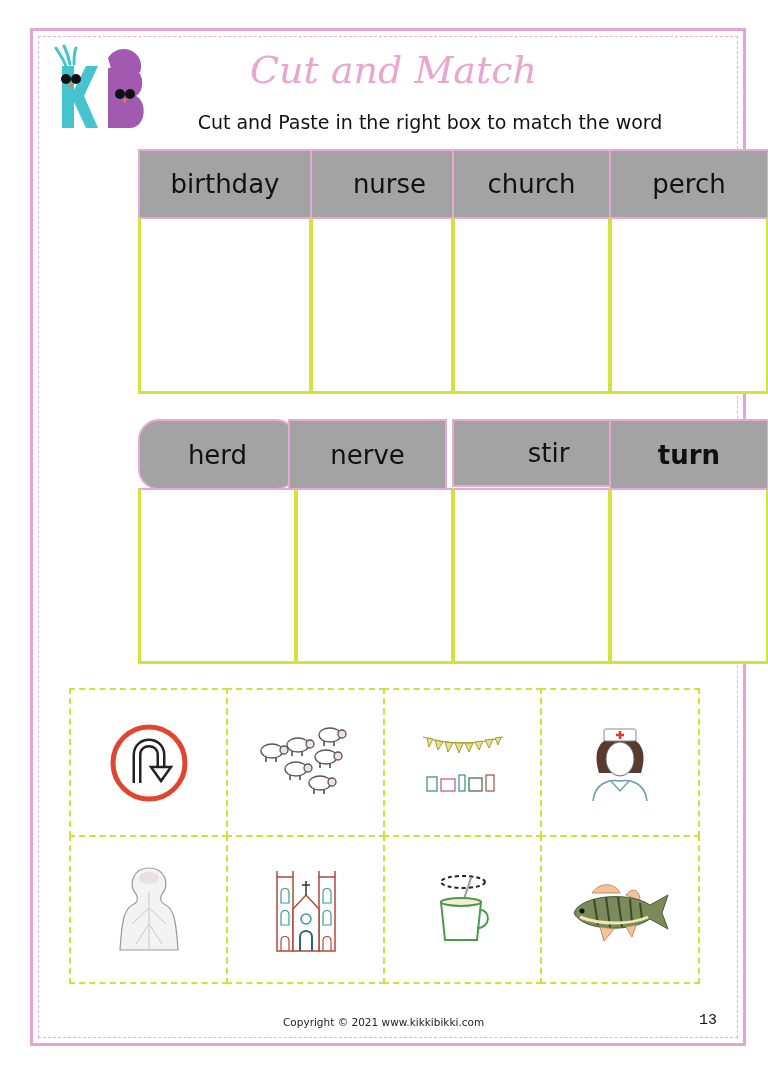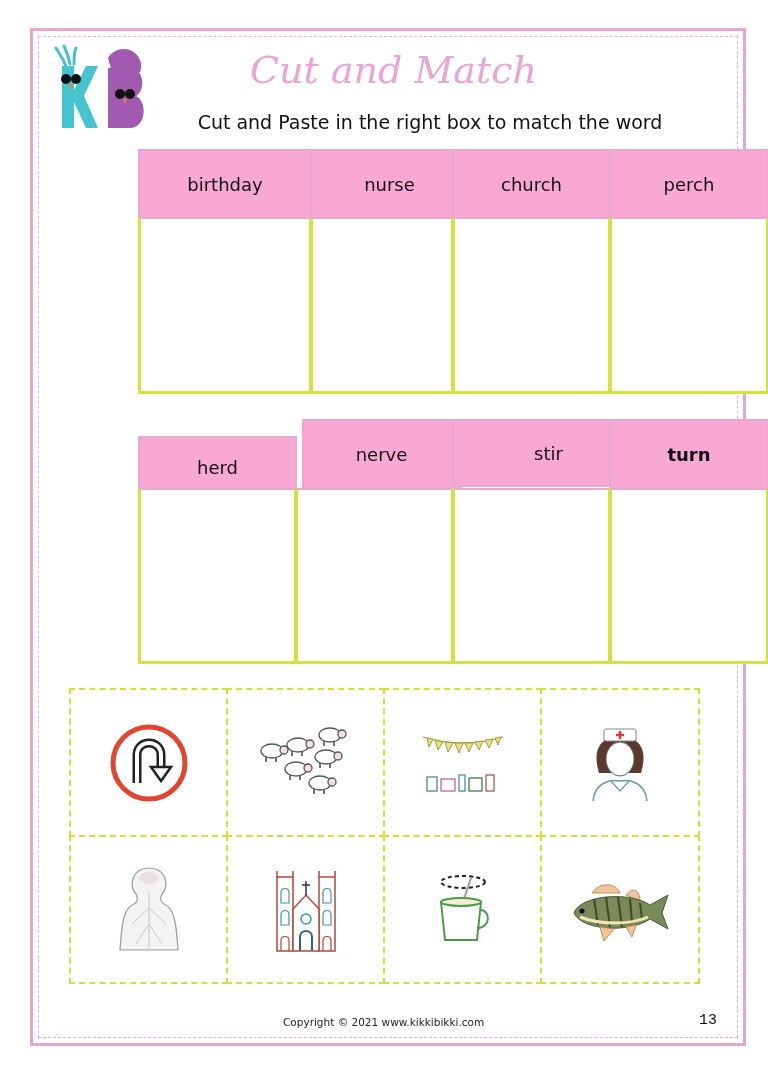--- a/index.html
+++ b/index.html
@@ -24,23 +24,23 @@
   }
   .subtitle {
     position: absolute; left: 160px; top: 111px; width: 540px; text-align: center;
     font-family: "DejaVu Sans", sans-serif; font-size: 19px; color: #111;
   }
 
   .match-table {
     position: absolute; left: 69px; width: 631px; border-collapse: collapse;
   }
   .match-table .hdr-cell {
-    position: absolute; border: 2px solid #e5a9d4; background: #f9a8d4;
+    position: absolute; border: 2px solid #e5a9d4; background: #a3a3a3;
     display: flex; align-items: center; justify-content: center;
-    font-size: 18px; color: #111;
+    font-size: 26px; color: #111;
   }
   .match-table .body-cell {
     position: absolute; border: 3px solid #d4e23e; border-top: 2px solid #e5a9d4; background: #fff;
   }
 
   .cut-grid { position: absolute; left: 69px; top: 688px; width: 631px; height: 296px; }
   .cut-cell {
     position: absolute; border: 2.5px dashed #cde33a;
     display: flex; align-items: center; justify-content: center;
   }
@@ -90,22 +90,22 @@
     <div class="hdr-cell" style="left:471px;top:0;width:160px;height:70px;">perch</div>
     <div class="body-cell" style="left:0;top:68px;width:174px;height:177px;"></div>
     <div class="body-cell" style="left:172px;top:68px;width:144px;height:177px;"></div>
     <div class="body-cell" style="left:314px;top:68px;width:159px;height:177px;"></div>
     <div class="body-cell" style="left:471px;top:68px;width:160px;height:177px;"></div>
   </div>
 </div>
 
 <div style="position:absolute;left:69px;top:419px;width:631px;height:245px;">
   <div class="match-table">
-    <div class="hdr-cell" style="left:0;top:17px;width:159px;height:63px;">herd</div>
-    <div class="hdr-cell" style="left:164px;top:0;width:159px;height:71px;">nerve</div>
+    <div class="hdr-cell" style="left:0;top:0;width:159px;height:71px;border-radius:21px;">herd</div>
+    <div class="hdr-cell" style="left:150px;top:0;width:159px;height:71px;">nerve</div>
     <div class="hdr-cell" style="left:314px;top:0;width:159px;height:68px;padding-left:34px;">stir</div>
     <div class="hdr-cell" style="left:471px;top:0;width:160px;height:71px;font-weight:bold;">turn</div>
     <div class="body-cell" style="left:0;top:69px;width:159px;height:176px;"></div>
     <div class="body-cell" style="left:157px;top:69px;width:159px;height:176px;"></div>
     <div class="body-cell" style="left:314px;top:69px;width:159px;height:176px;"></div>
     <div class="body-cell" style="left:471px;top:69px;width:160px;height:176px;"></div>
   </div>
 </div>
 
 <div class="cut-grid">

